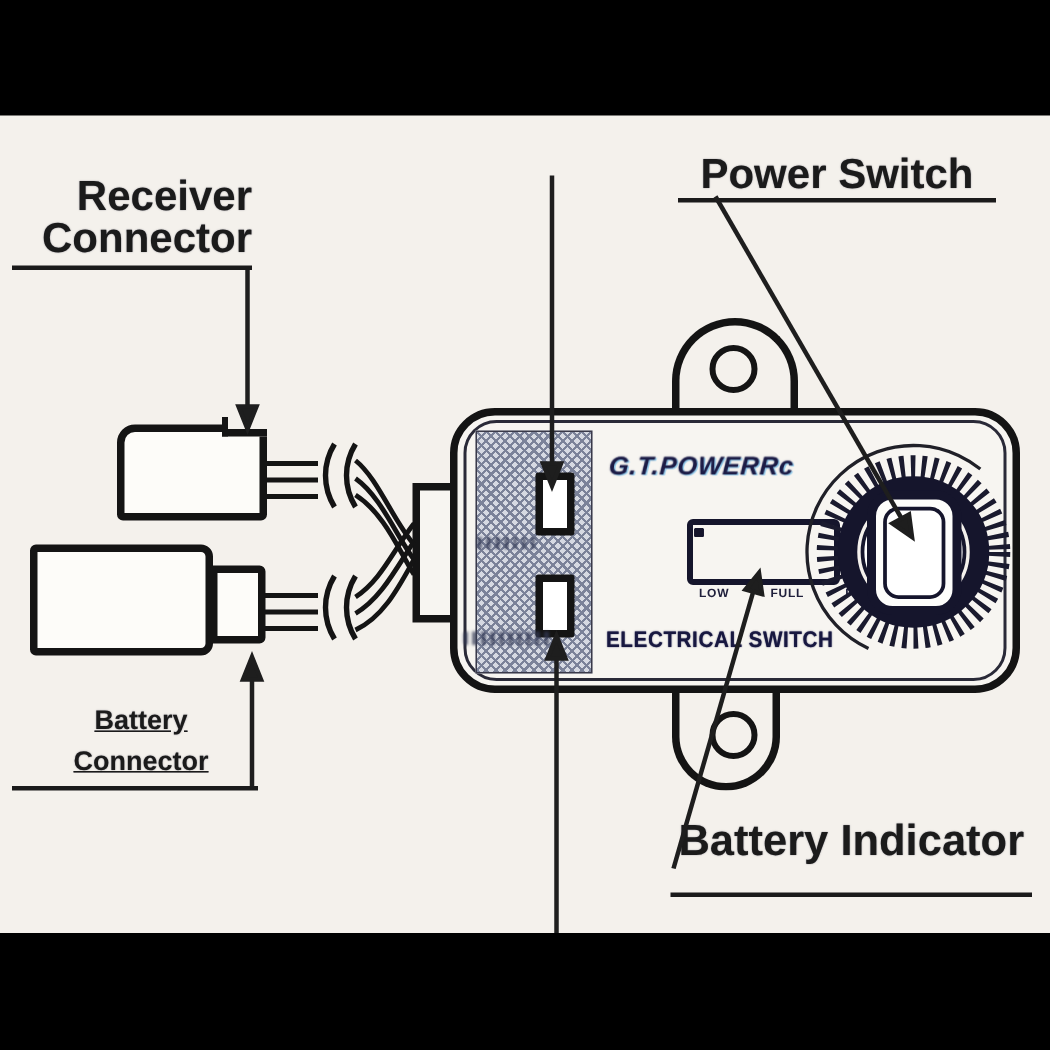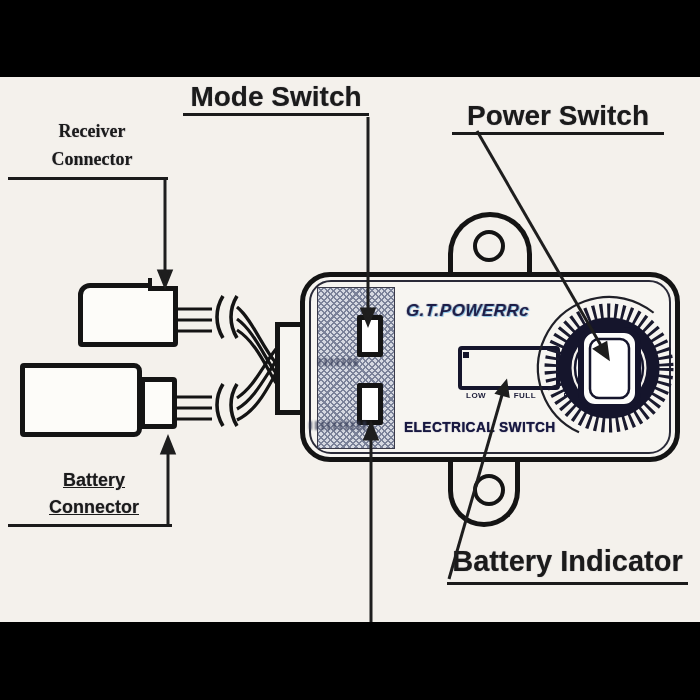--- a/index.html
+++ b/index.html
@@ -19,24 +19,24 @@
   #scene *{position:absolute;box-sizing:border-box;}
   
   .callout{
     color:#1b1b1b;font-weight:bold;
     border-bottom:3px solid #1b1b1b;
     text-shadow:0 0 1px rgba(40,40,60,.55);
     white-space:nowrap;
   }
   #lbl-mode{left:183px;top:5px;width:186px;font-size:28px;line-height:29px;text-align:center;padding-bottom:2px;}
   #lbl-power{left:452px;top:25px;width:212px;font-size:28px;line-height:28px;text-align:center;padding-bottom:2px;}
-  #lbl-receiver{left:8px;top:40px;width:160px;font-size:18px;line-height:28px;text-align:center;padding:0 0 4px 8px;font-family:Liberation Serif, serif;}
+  #lbl-receiver{left:8px;top:40px;width:160px;font-size:28px;line-height:28px;text-align:right;padding:0 0 4px 8px;}
   #lbl-batconn{left:8px;top:390px;width:164px;font-size:18px;line-height:27px;text-align:center;padding:0 0 3px 8px;text-decoration:underline;}
   #lbl-lipo{left:150px;top:516px;width:224px;font-size:29px;line-height:34px;text-align:center;padding-bottom:2px;border-bottom-width:4px;}
-  #lbl-batind{left:447px;top:468px;width:241px;font-size:29px;line-height:32px;text-align:center;padding-bottom:5px;}
+  #lbl-batind{left:447px;top:468px;width:241px;font-size:29px;line-height:32px;text-align:center;padding-bottom:18px;}
   
   .tab{background:#f4f1ec;border:5px solid #141414;z-index:1;}
   #tab-top{left:448px;top:135px;width:84px;height:62px;border-radius:42px 42px 0 0;border-bottom:none;}
   #tab-bottom{left:448px;top:385px;width:72px;height:65px;border-radius:0 0 36px 36px;border-top:none;}
   .tab-hole{background:#f4f1ec;border:4px solid #141414;border-radius:50%;width:32px;height:32px;z-index:2;}
   #hole-top{left:473px;top:153px;}
   #hole-bottom{left:473px;top:397px;}
   #entry-block{left:275px;top:245px;width:31px;height:93px;background:#f7f5f1;border:5px solid #141414;z-index:1;}
   #shell{left:300px;top:195px;width:380px;height:190px;background:#f7f5f1;border:5px solid #141414;border-radius:30px;z-index:2;}
   #shell-inner{left:309px;top:203px;width:362px;height:174px;border:2px solid #2a2a38;border-radius:22px;z-index:3;}
@@ -89,23 +89,20 @@
   #overlay{left:0;top:0;width:700px;height:545px;z-index:10;pointer-events:none;}
 </style>
 </head>
 <body>
 
 <div class="bar" id="bar-top"></div>
 <div class="bar" id="bar-bottom"></div>
 
 <div id="scene">
 
-  <div class="callout" id="lbl-mode">
-    <span style="position:static">Mode Switch</span>
-  </div>
   <div class="callout" id="lbl-power">
     <span style="position:static">Power Switch</span>
   </div>
   <div class="callout" id="lbl-receiver">
     <span style="position:static;display:block">Receiver</span>
     <span style="position:static;display:block">Connector</span>
   </div>
   <div class="callout" id="lbl-batconn">
     <span style="position:static;display:block">Battery</span>
     <span style="position:static;display:block">Connector</span>

